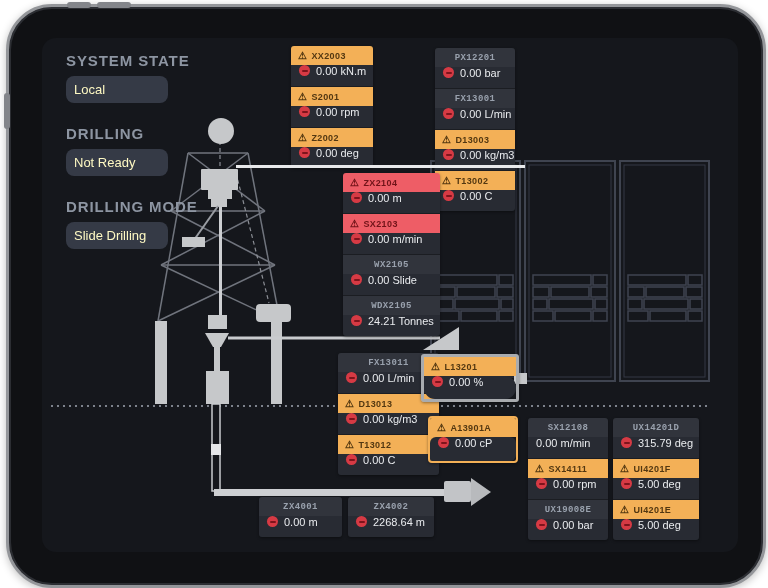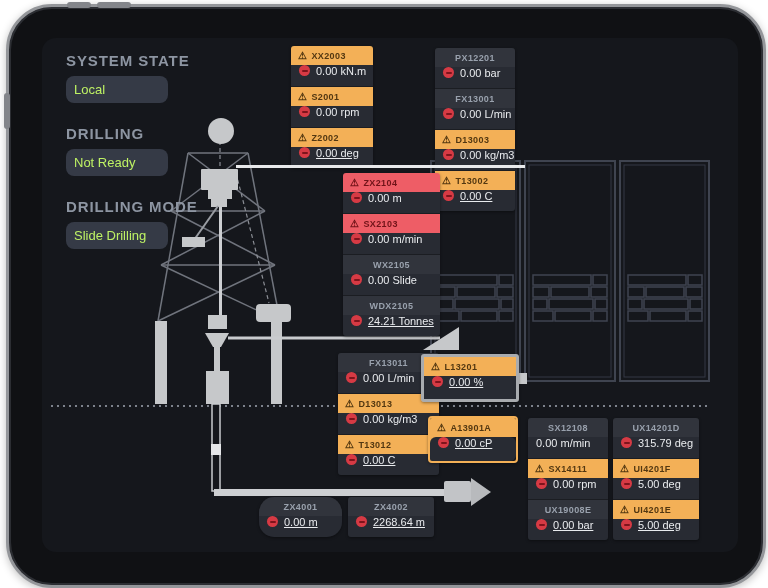--- a/index.html
+++ b/index.html
@@ -12,51 +12,51 @@
   .hw-btn.top2{left:88px;top:-5px;width:34px;height:6px;}
   .hw-btn.side1{left:-5px;top:86px;width:6px;height:36px;}
   .screen{position:absolute;left:33px;top:31px;width:696px;height:514px;border-radius:14px;
     background:#15171c;overflow:hidden;}
   .svg-layer{position:absolute;left:0;top:0;width:696px;height:514px;z-index:5;}
 
   
   .panel{position:absolute;left:24px;top:14px;z-index:10;}
   .field-label{color:#8d95a2;font-size:15px;font-weight:bold;letter-spacing:.9px;margin-bottom:7px;}
   .field-box{width:86px;background:#353a46;border-radius:8px;padding:6px 8px;
-    color:#bef264;font-size:13px;margin-bottom:22px;}
+    color:#fef9c3;font-size:13px;margin-bottom:22px;}
 
   
   .tag-group{position:absolute;z-index:20;border-radius:3px;overflow:hidden;
     box-shadow:0 1px 3px rgba(0,0,0,.4);}
   .tag-header{height:19px;display:flex;align-items:center;background:#31343c;
     font-size:9px;font-weight:bold;letter-spacing:.4px;}
-  .tag-header.plain{justify-content:center;color:#99a1ad;}
+  .tag-header.plain{justify-content:center;color:#99a1ad;font-family:Liberation Mono, monospace;}
   .tag-header.warn{background:#f3b057;color:#523711;padding-left:7px;}
   .tag-header.crit{background:#ee5d66;color:#701318;padding-left:7px;}
   .warn-icon{font-size:10px;margin-right:4px;line-height:1;}
   .tag-value{height:21px;display:flex;align-items:flex-start;gap:6px;background:#282b33;
     color:#e9ebee;font-size:11px;font-weight:500;padding-left:8px;
     border-bottom:1px solid #1b1d22;}
-  .tag-value:last-child{border-bottom:none;text-decoration:underline;}
+  .tag-value:last-child{border-bottom:none;}
   .bad-icon{display:inline-block;width:11px;height:11px;border-radius:50%;
     background:#d63a44;position:relative;flex:0 0 auto;}
   .bad-icon::after{content:"";position:absolute;left:2.5px;top:4.5px;width:6px;height:2px;
     background:#7e141c;border-radius:1px;}
 
   
   #g-topstring{left:249px;top:8px;width:82px;}
   #g-standpipe{left:393px;top:10px;width:80px;}
   #g-block{left:301px;top:135px;width:97px;}
   #g-return{left:296px;top:315px;width:101px;}
   #g-sx{left:486px;top:380px;width:80px;}
   #g-ux{left:571px;top:380px;width:86px;}
-  #g-zx4001{left:217px;top:459px;width:83px;border-radius:15px;}
+  #g-zx4001{left:217px;top:459px;width:83px;}
   #g-zx4002{left:306px;top:459px;width:86px;}
   #g-pit{left:379px;top:316px;width:92px;border:3px solid #a8abaf;border-radius:3px;}
-  #g-pit .tag-value{height:23px;}
+  #g-pit .tag-value{height:23px;border-radius:11px;}
   #g-visc{left:386px;top:378px;width:86px;border:2px solid #f3b057;border-radius:4px;}
   #g-visc .tag-value{height:24px;border-radius:6px;}
 
   .drill-line{position:absolute;left:194px;top:127px;width:289px;height:3px;
     background:#e8e9eb;z-index:30;}
 </style>
 </head>
 <body>
 
 <div class="tablet">

